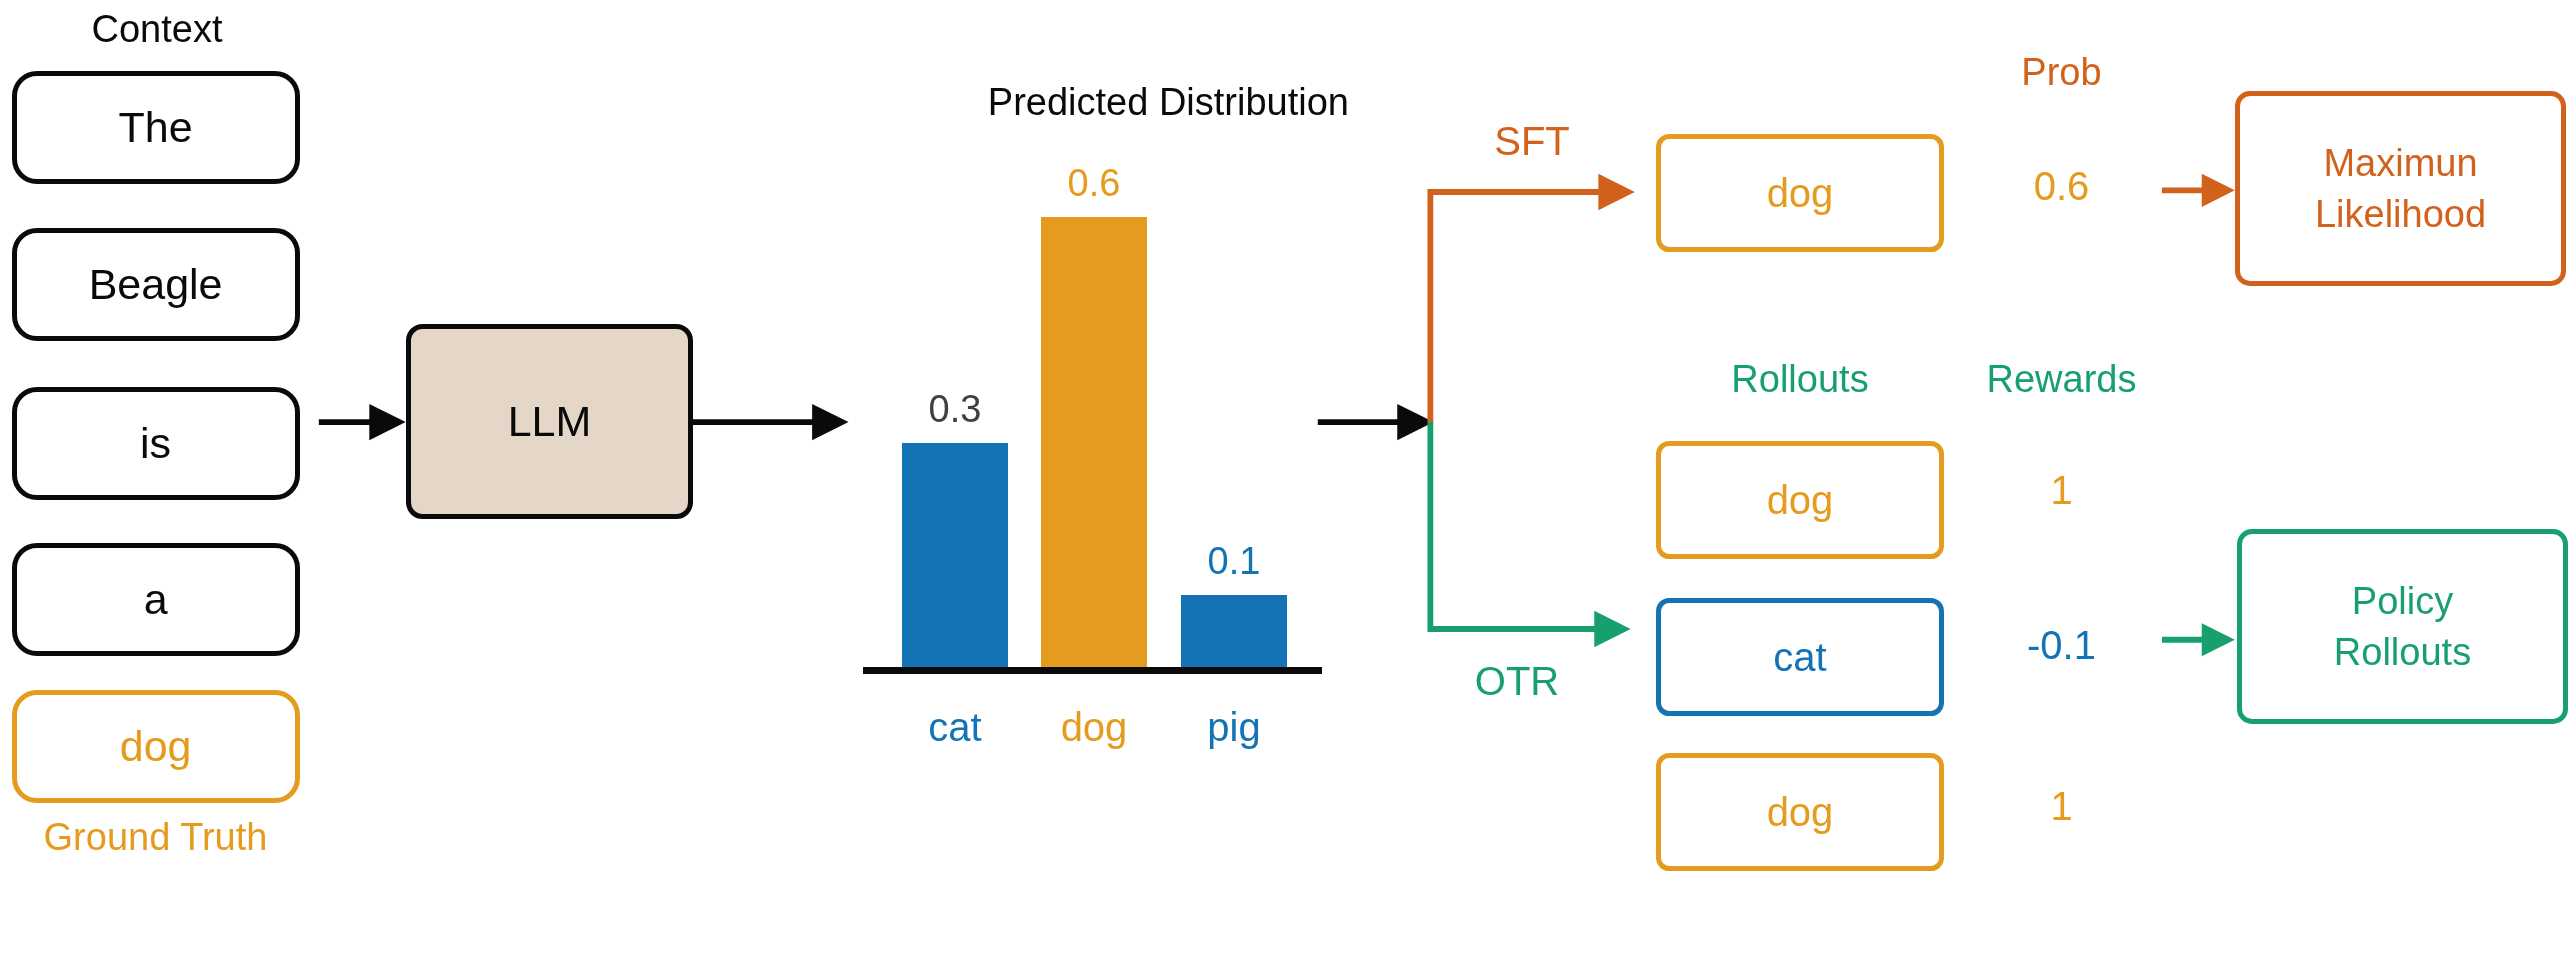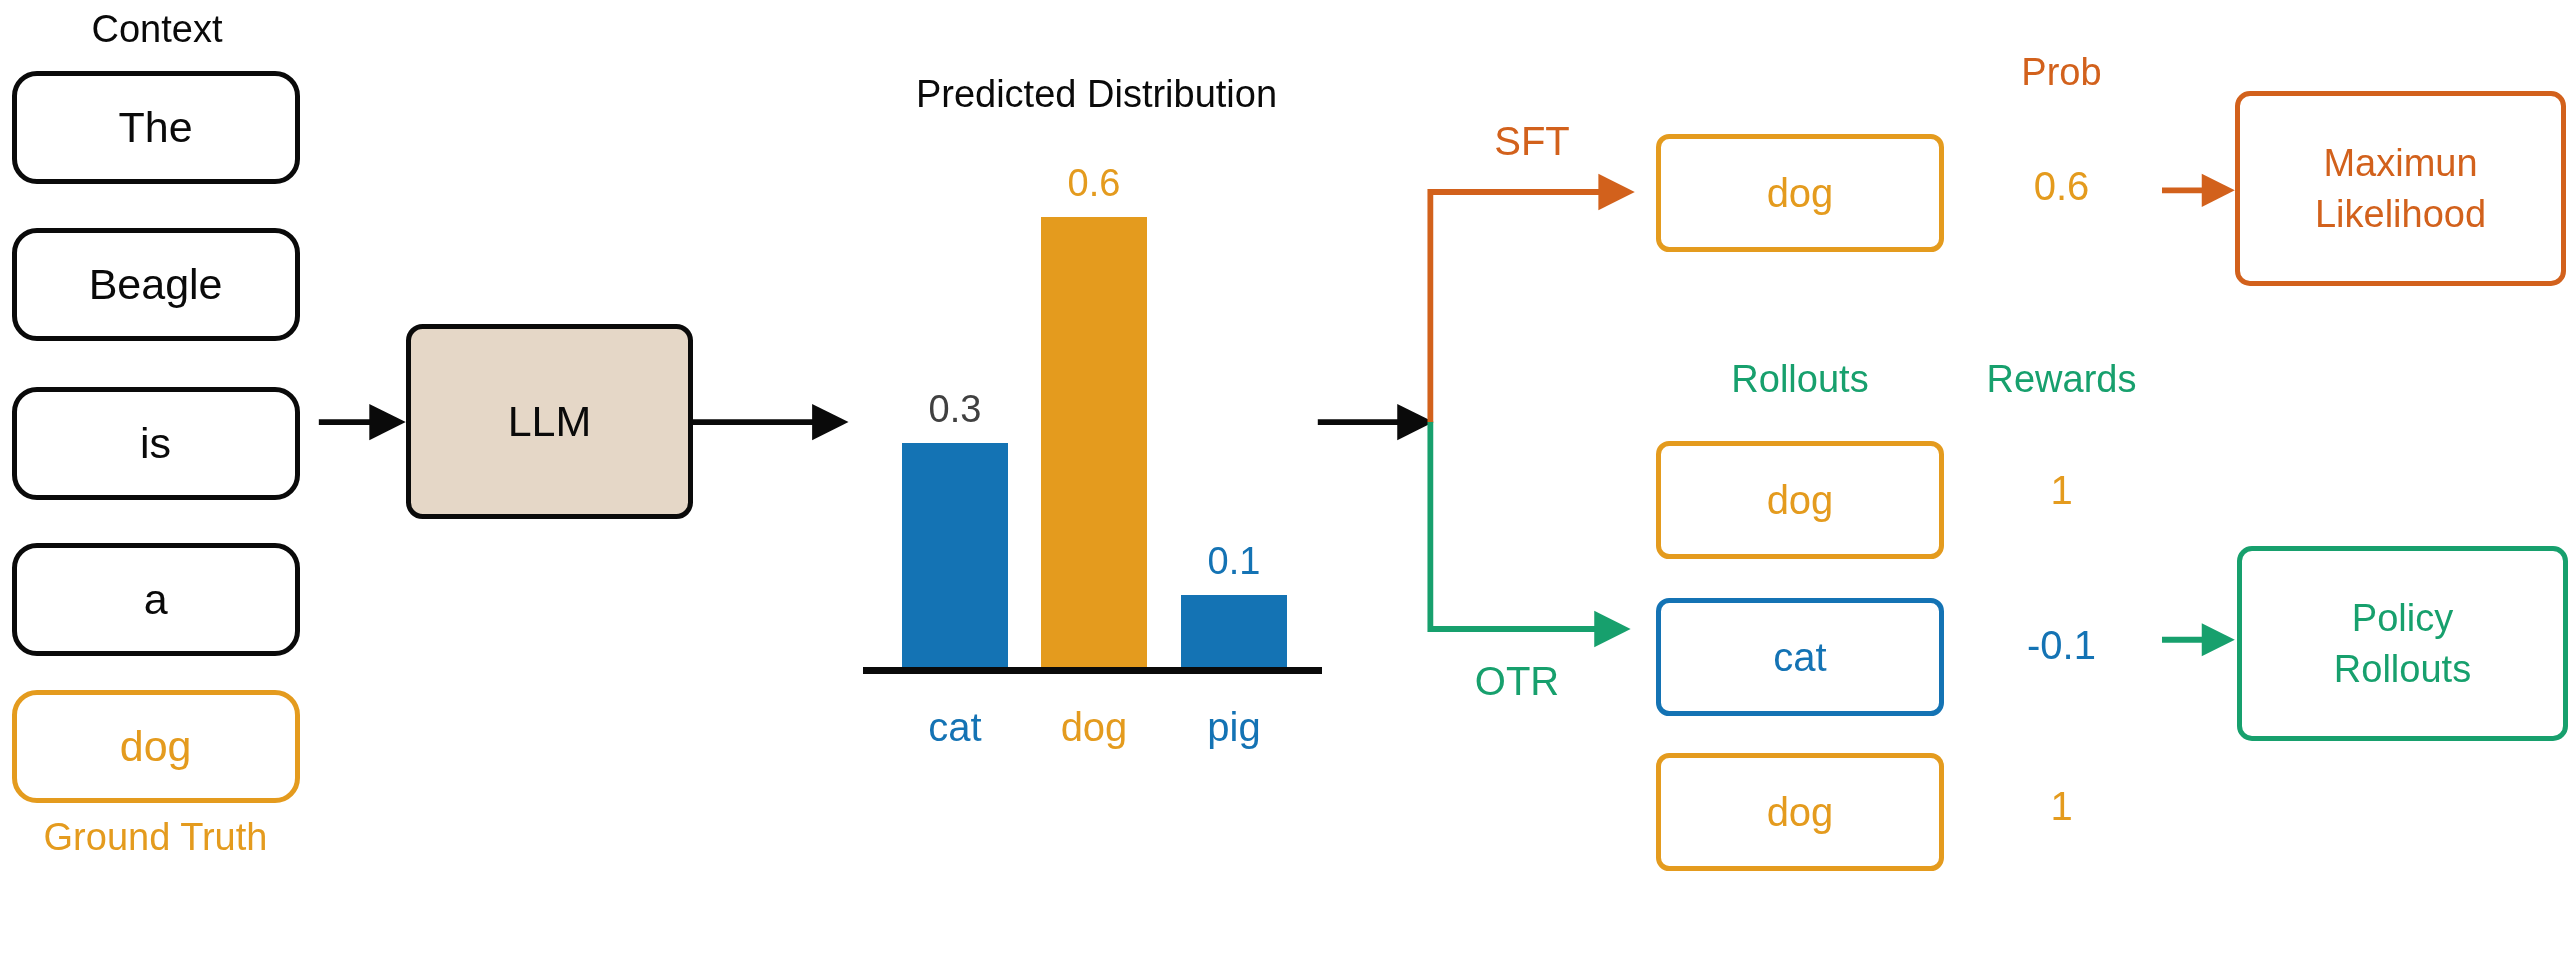--- a/index.html
+++ b/index.html
@@ -25,21 +25,21 @@
   .ctx-box.gt { border-color:var(--gold); color:var(--gold); }
   .gt-label { left:0px; top:816px; width:311px; font-size:38px; color:var(--gold); }
 
   
   .llm-box {
     left:406px; top:324px; width:287px; height:195px; background:var(--tan);
     border:5.8px solid var(--black); border-radius:16.6px; font-size:43px;
   }
 
   
-  .chart-title { left:844px; top:73px; width:505px; font-size:38px; }
+  .chart-title { left:844px; top:81px; width:505px; font-size:38px;text-align:right; }
   .chart { left:873px; top:199px; width:443px; height:472px; }
   .bar { position:absolute; bottom:0; width:106px; display:flex; flex-direction:column; align-items:center; }
   .bar-value { font-size:38px; margin-bottom:11.6px; }
   .bar-fill { width:100%; }
   .axis-line { left:863px; top:667px; width:459px; height:6.6px; background:var(--black); }
   .tick { top:705px; width:106px; font-size:40px; }
 
   
   .branch-label { font-size:40px; }
   .sft-label { left:1473px; top:119px; width:118px; color:var(--orange); }
@@ -55,21 +55,21 @@
   }
   .value-cell { left:1962px; width:199px; font-size:40px; }
 
   
   .result-box {
     width:331px; height:195px; border:5px solid; border-radius:15px;
     display:flex; flex-direction:column; align-items:center; justify-content:center;
     font-size:38px; line-height:51px; background:var(--white);
   }
   .ml-box { left:2235px; top:91px; color:var(--orange); border-color:var(--orange); }
-  .pg-box { left:2237px; top:546px; color:var(--green); border-color:var(--green); }
+  .pg-box { left:2237px; top:529px; color:var(--green); border-color:var(--green); }
 
   
   svg.overlay { position:absolute; left:0; top:0; pointer-events:none; }
   .st-black { stroke:var(--black); stroke-width:7; fill:none; }
   .f-black  { fill:var(--black); }
   .st-orange{ stroke:var(--orange); stroke-width:7; fill:none; }
   .f-orange { fill:var(--orange); }
   .st-green { stroke:var(--green); stroke-width:7; fill:none; }
   .f-green  { fill:var(--green); }
 </style>

